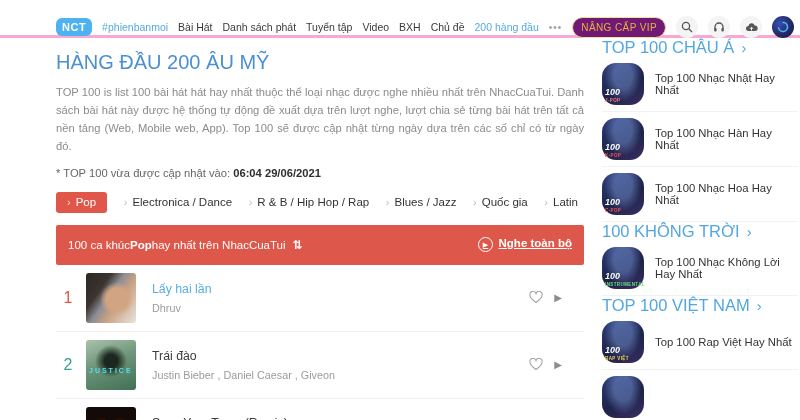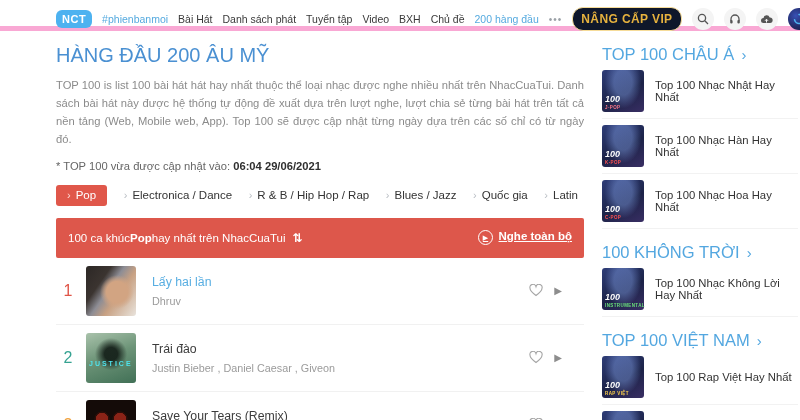--- a/index.html
+++ b/index.html
@@ -1,29 +1,29 @@
 <!DOCTYPE html>
 <html><head>
 <meta charset="utf-8">
 <style>
   * { margin:0; padding:0; box-sizing:border-box; }
   html,body { width:800px; height:420px; overflow:hidden; background:#fff;
     font-family:"Liberation Sans","DejaVu Sans",sans-serif; }
 
   
   .navbar { height:31px; display:flex; align-items:center; gap:10px;
-    padding:12px 14px 0 56px; border-bottom:5px solid #f9a8d4; white-space:nowrap; }
+    padding:12px 14px 0 56px; border-bottom:3px solid #f9a8d4; white-space:nowrap;margin-top:7px; }
   .logo { background:#4db2f0; color:#fff; font-weight:bold; font-size:11px;
     border-radius:6px; padding:3px 6px; letter-spacing:.5px; flex:0 0 auto; }
   .nav-link { font-size:10.5px; color:#3a3a3a; cursor:pointer; }
   .nav-link.blue { color:#55aadf; }
   .more-dots { color:#9aa0a6; font-size:10px; letter-spacing:1px; }
   .more-dots::before { content:"•••"; }
-  .vip-pill { border:1px solid #f6dc99; background:#0f172a; color:#e6b23e;
-    font-size:12px; font-weight:bold; letter-spacing:.4px; padding:4px 8px;
+  .vip-pill { border:1px solid #f6dc99; background:#701a75; color:#e6b23e;
+    font-size:10px; font-weight:normal; letter-spacing:.4px; padding:4px 8px;
     border-radius:11px; }
   .icon-circle { width:22px; height:22px; border-radius:50%; background:#f4f4f4;
     display:flex; align-items:center; justify-content:center; flex:0 0 auto; cursor:pointer; }
   .icon-circle svg { display:block; }
   .avatar { width:22px; height:22px; border-radius:50%; flex:0 0 auto;
     background:radial-gradient(circle at 35% 35%, #3750b5 0%, #232a66 55%, #141a45 100%);
     display:flex; align-items:center; justify-content:center; }
   .login-label { font-size:11px; font-weight:bold; color:#222; }
 
   
@@ -79,27 +79,27 @@
   .song-title { font-size:12.3px; color:#3c3c3c; cursor:pointer; }
   .song-row:first-child .song-title { color:#58aee2; }
   .song-artists { font-size:10.8px; color:#9b9b9b; }
   .song-actions { margin-left:auto; display:flex; align-items:center; gap:11px;
     padding-right:22px; }
   .heart-btn svg { display:block; }
   .row-play { color:#8d8d8d; font-size:10px; cursor:pointer; }
   .row-play::before { content:"▶"; }
 
   
-  .side-header { color:#53a7e0; font-size:16.5px; font-weight:400; margin-top:14px;
+  .side-header { color:#53a7e0; font-size:16.5px; font-weight:400; 
     display:flex; align-items:center; gap:7px; cursor:pointer; }
   .side-header .chev { color:#53a7e0; font-size:15px; }
   .side-item { display:flex; align-items:center; gap:11px; padding:6px 0;
     border-bottom:1px solid #f2f2f2; cursor:pointer; }
   .side-item:last-child { border-bottom:none; }
-  .sthumb { width:42px; height:42px; border-radius:3px; flex:0 0 auto; position:relative;
+  .sthumb { width:42px; height:42px; border-radius:14px; flex:0 0 auto; position:relative;
     background:
       radial-gradient(ellipse at 50% 30%, rgba(130,160,230,.45) 0 30%, transparent 62%),
       linear-gradient(150deg,#2e3d78 0%,#1c2348 55%,#392e63 100%); }
   .sthumb .num { position:absolute; left:3px; bottom:8px; color:#fff;
     font-size:9px; font-weight:bold; font-style:italic; }
   .sthumb .badge { position:absolute; left:3px; bottom:2px; font-size:4.5px;
     font-weight:bold; letter-spacing:.4px; }
   .side-label { font-size:11.3px; color:#333; }
 </style>
 </head>

